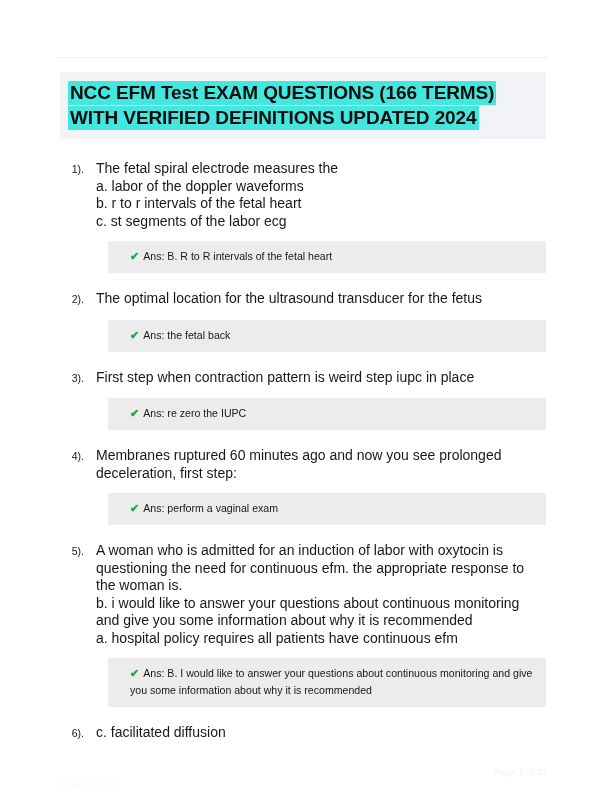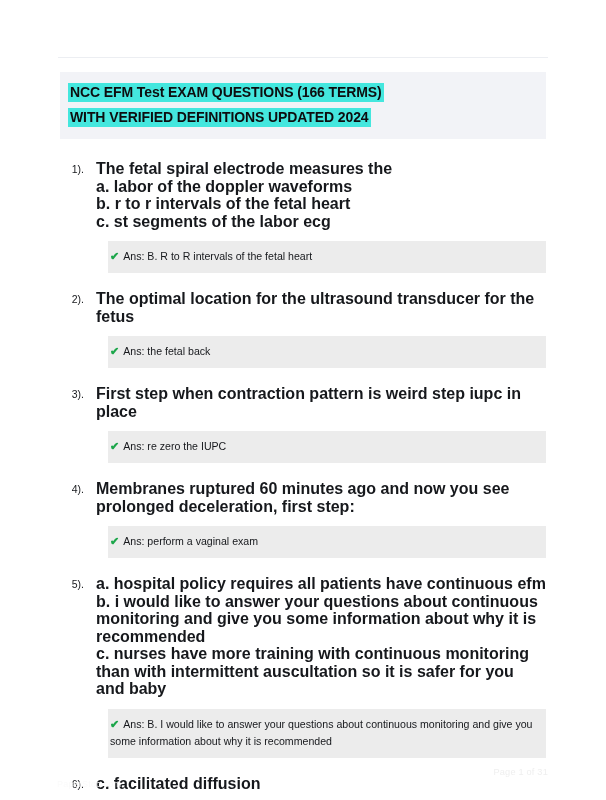--- a/index.html
+++ b/index.html
@@ -40,21 +40,21 @@
     position: absolute;
     left: 60px;
     top: 72px;
     width: 486px;
     background: #f2f3f7;
     padding: 8px 8px 9px 8px;
     box-sizing: border-box;
   }
   .title-line {
     display: block;
-    font-size: 14px;
+    font-size: 19px;
     line-height: 25px;
     font-weight: 700;
     color: #0d0d0f;
     letter-spacing: -0.1px;
     white-space: nowrap;
   }
   .title-line > span {
     background: #44E7DE;
     padding: 1px 2px 2px 2px;
     box-decoration-break: clone;
@@ -86,31 +86,30 @@
     font-size: 10.5px;
     line-height: 17.5px;
     color: #16181c;
     padding-top: 1px;
   }
   .qbody {
     flex: 1 1 auto;
     min-width: 0;
   }
   .qtext {
-    font-size: 16px;
+    font-size: 14px;
     line-height: 17.5px;
     color: #16181c;
-    font-weight: bold;
   }
 
   
   .ansbox {
     margin: 11px 0 0 48px;
     background: #ececec;
-    padding: 7px 10px 8px 2px;
+    padding: 7px 10px 8px 22px;
     box-sizing: border-box;
     font-size: 10.6px;
     line-height: 17px;
     color: #16181c;
   }
   .ansbox .check {
     color: #1ca64a;
     font-weight: 700;
     font-size: 11px;
     margin-right: 4px;
@@ -191,23 +190,23 @@
           <div class="qbody">
             <div class="qtext">Membranes ruptured 60 minutes ago and now you see prolonged deceleration, first step:</div>
           </div>
         </div>
         <div class="ansbox"><span class="check">✔</span><span>Ans: perform a vaginal exam</span></div>
       </div>
       <div class="qitem">
         <div class="qrow">
           <div class="qnum">5).</div>
           <div class="qbody">
+            <div class="qtext">A woman who is admitted for an induction of labor with oxytocin is questioning the need for continuous efm. the appropriate response to the woman is.</div>
+            <div class="qtext opt">b. i would like to answer your questions about continuous monitoring and give you some information about why it is recommended</div>
             <div class="qtext opt">a. hospital policy requires all patients have continuous efm</div>
-            <div class="qtext opt">b. i would like to answer your questions about continuous monitoring and give you some information about why it is recommended</div>
-            <div class="qtext opt">c. nurses have more training with continuous monitoring than with intermittent auscultation so it is safer for you and baby</div>
           </div>
         </div>
         <div class="ansbox"><span class="check">✔</span><span>Ans: B. I would like to answer your questions about continuous monitoring and give you some information about why it is recommended</span></div>
       </div>
       <div class="qitem">
         <div class="qrow">
           <div class="qnum">6).</div>
           <div class="qbody">
             <div class="qtext opt">c. facilitated diffusion</div>
           </div>

